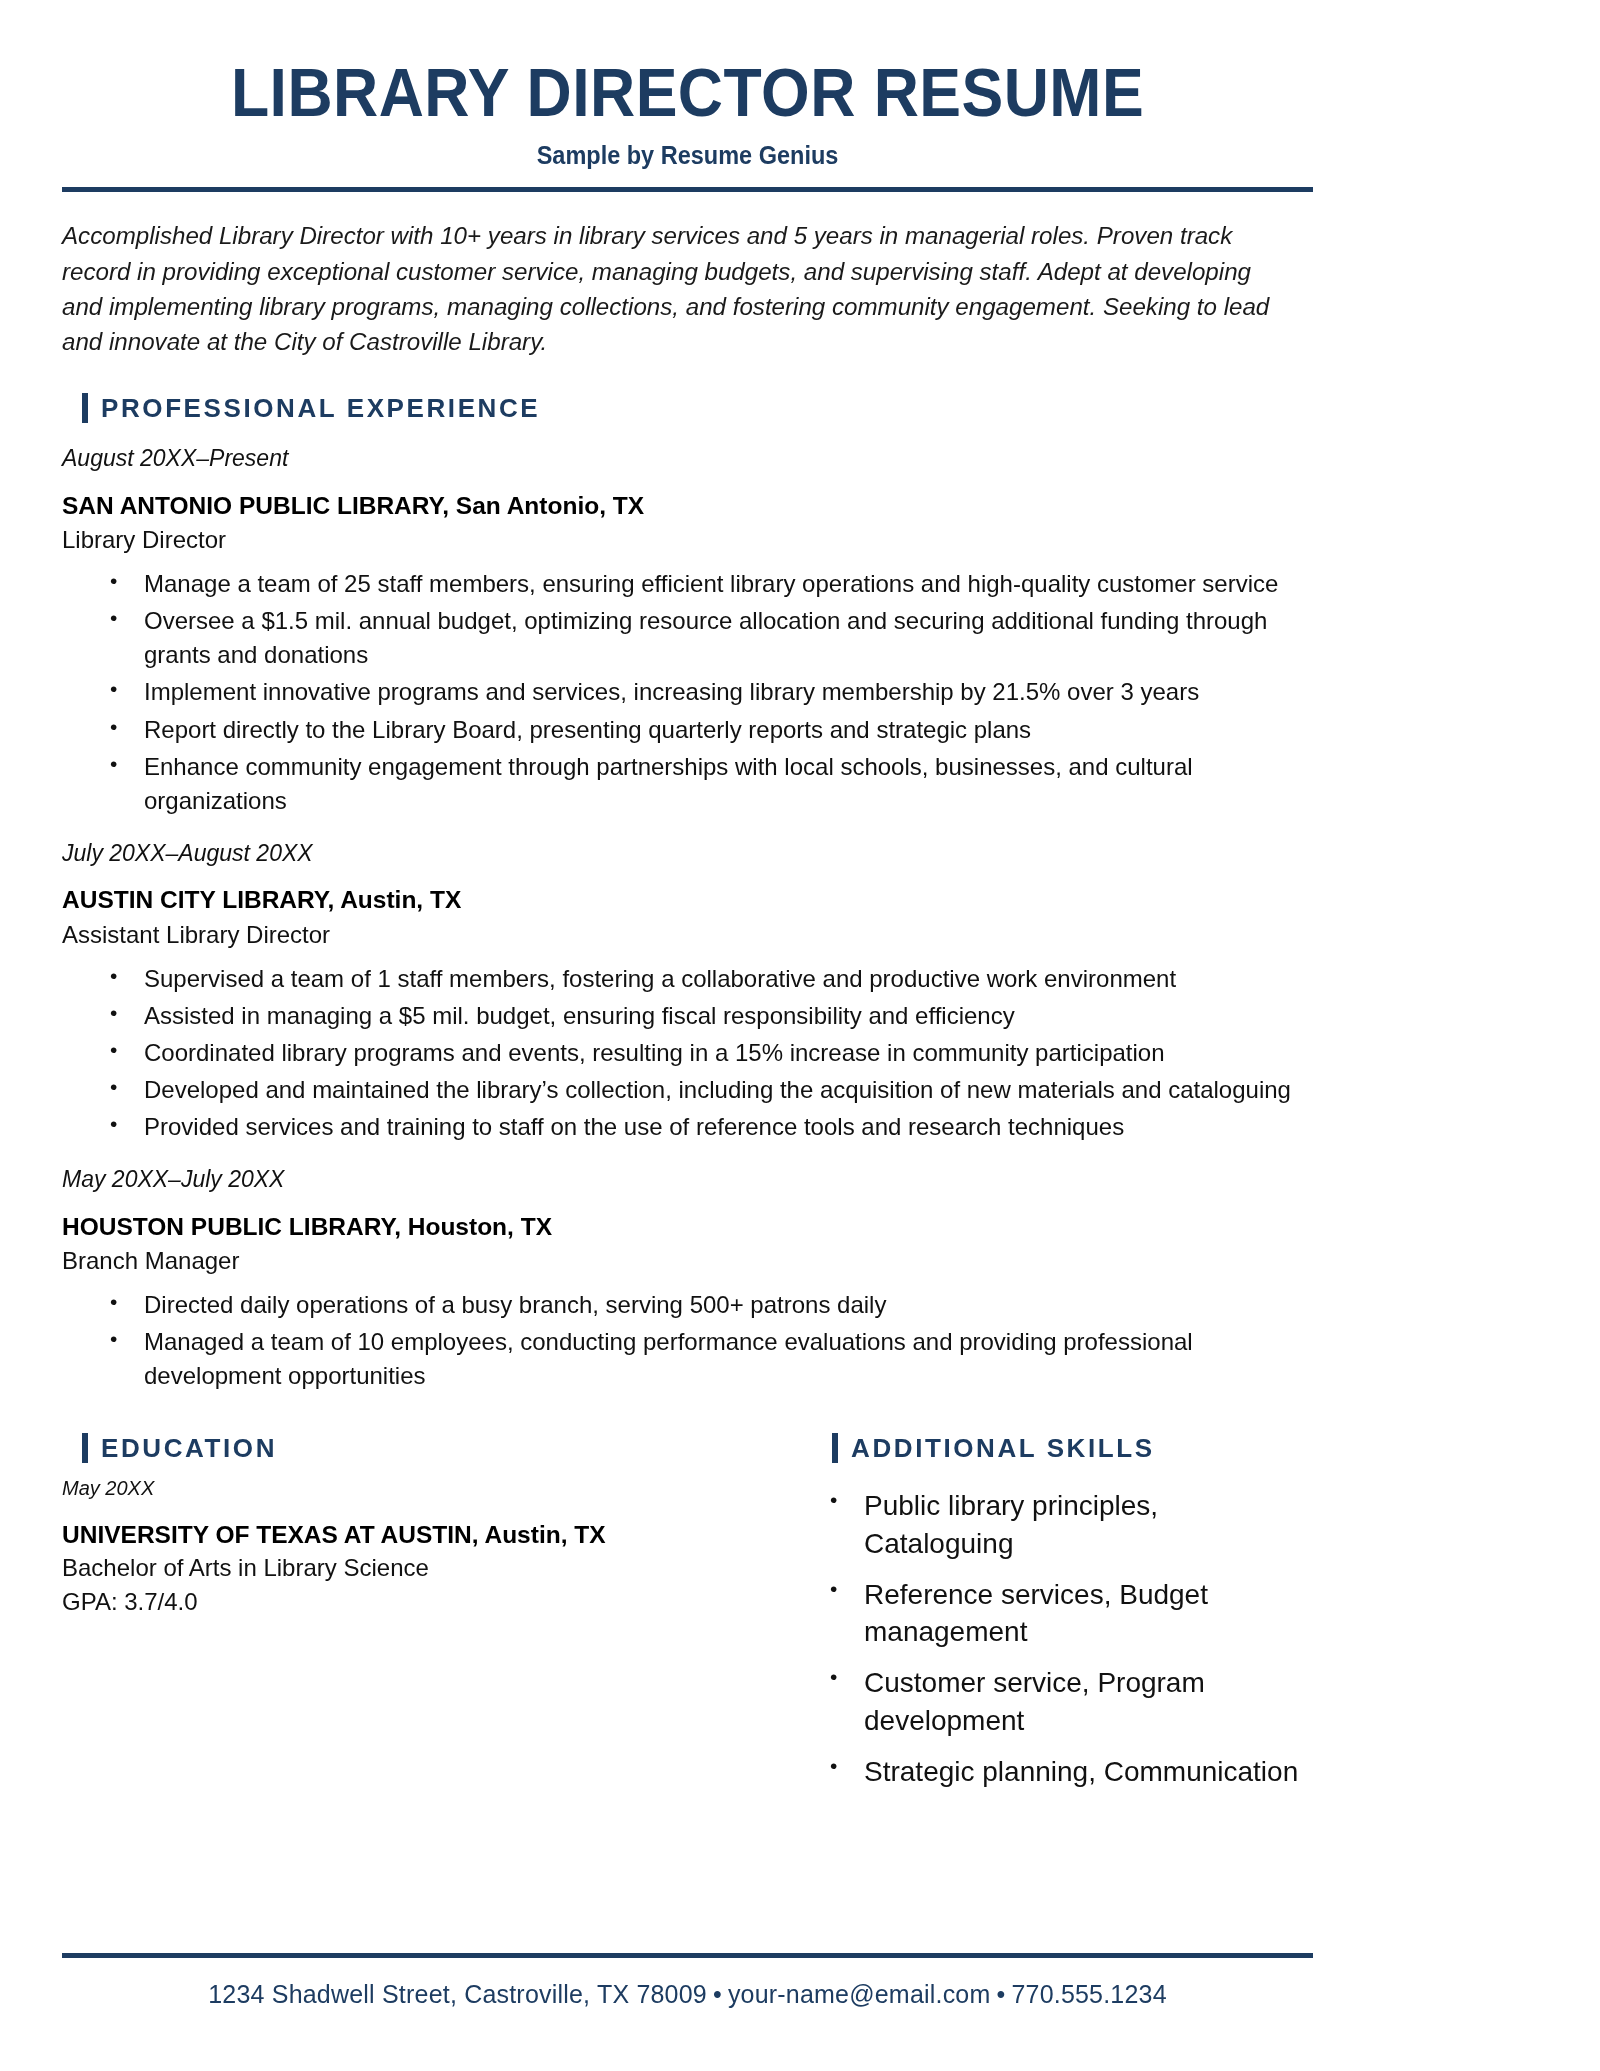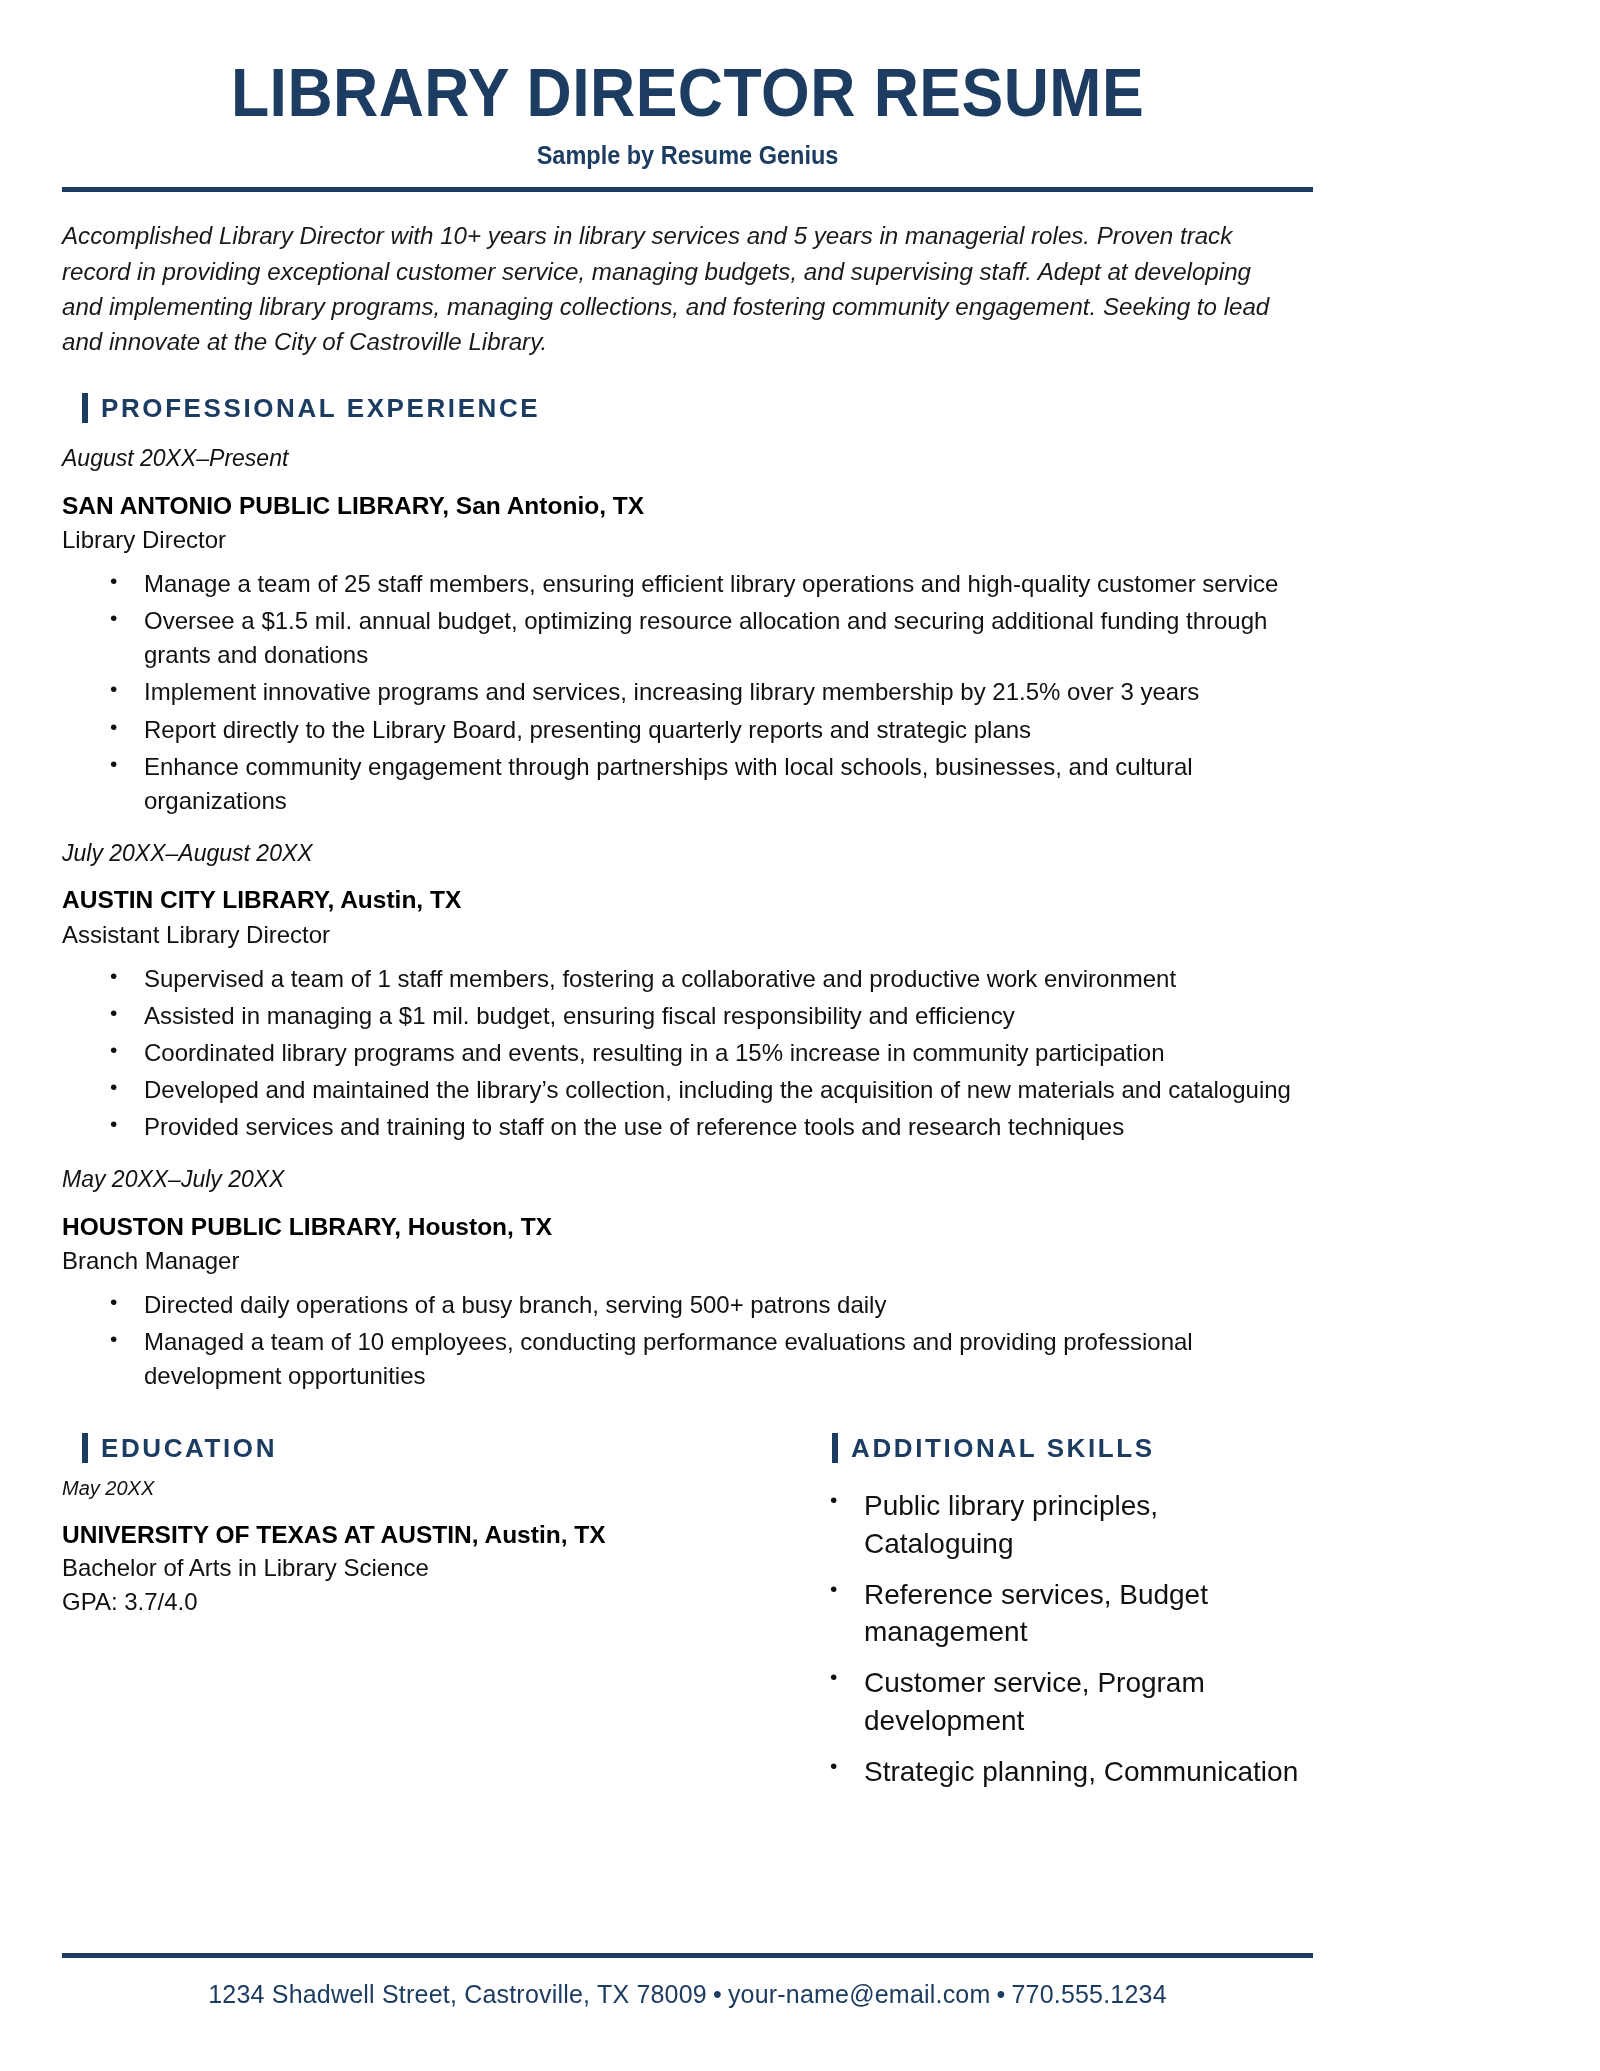--- a/index.html
+++ b/index.html
@@ -259,21 +259,21 @@
       <li>Enhance community engagement through partnerships with local schools, businesses, and cultural organizations</li>
     </ul>
   </div>
 
   <div class="job">
     <div class="job-dates">July 20XX–August 20XX</div>
     <div class="job-company">AUSTIN CITY LIBRARY, Austin, TX</div>
     <div class="job-role">Assistant Library Director</div>
     <ul class="bullets">
       <li>Supervised a team of 1 staff members, fostering a collaborative and productive work environment</li>
-      <li>Assisted in managing a $1 mil. budget, ensuring fiscal responsibility and efficiency</li>
+      <li>Assisted in managing a $5 mil. budget, ensuring fiscal responsibility and efficiency</li>
       <li>Coordinated library programs and events, resulting in a 15% increase in community participation</li>
       <li>Developed and maintained the library’s collection, including the acquisition of new materials and cataloguing</li>
       <li>Provided services and training to staff on the use of reference tools and research techniques</li>
     </ul>
   </div>
 
   <div class="job">
     <div class="job-dates">May 20XX–July 20XX</div>
     <div class="job-company">HOUSTON PUBLIC LIBRARY, Houston, TX</div>
     <div class="job-role">Branch Manager</div>

